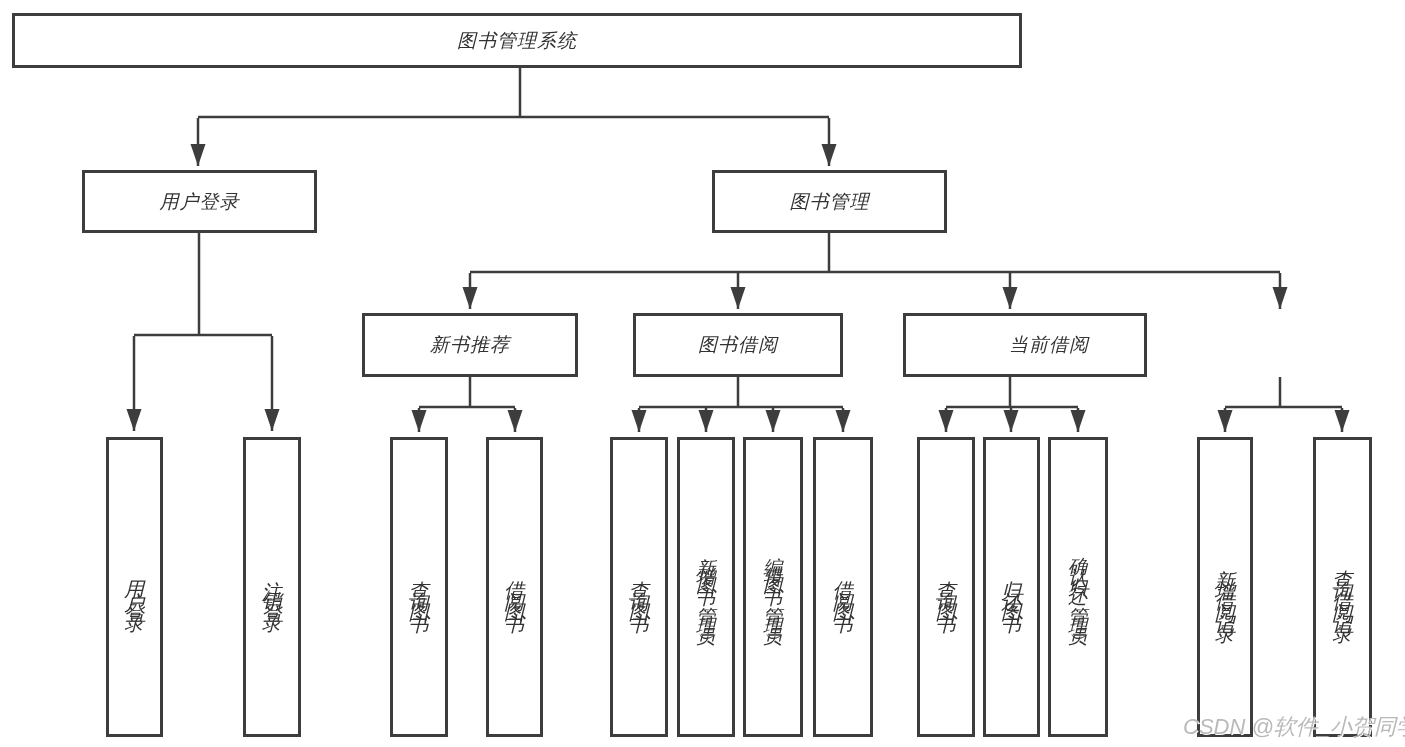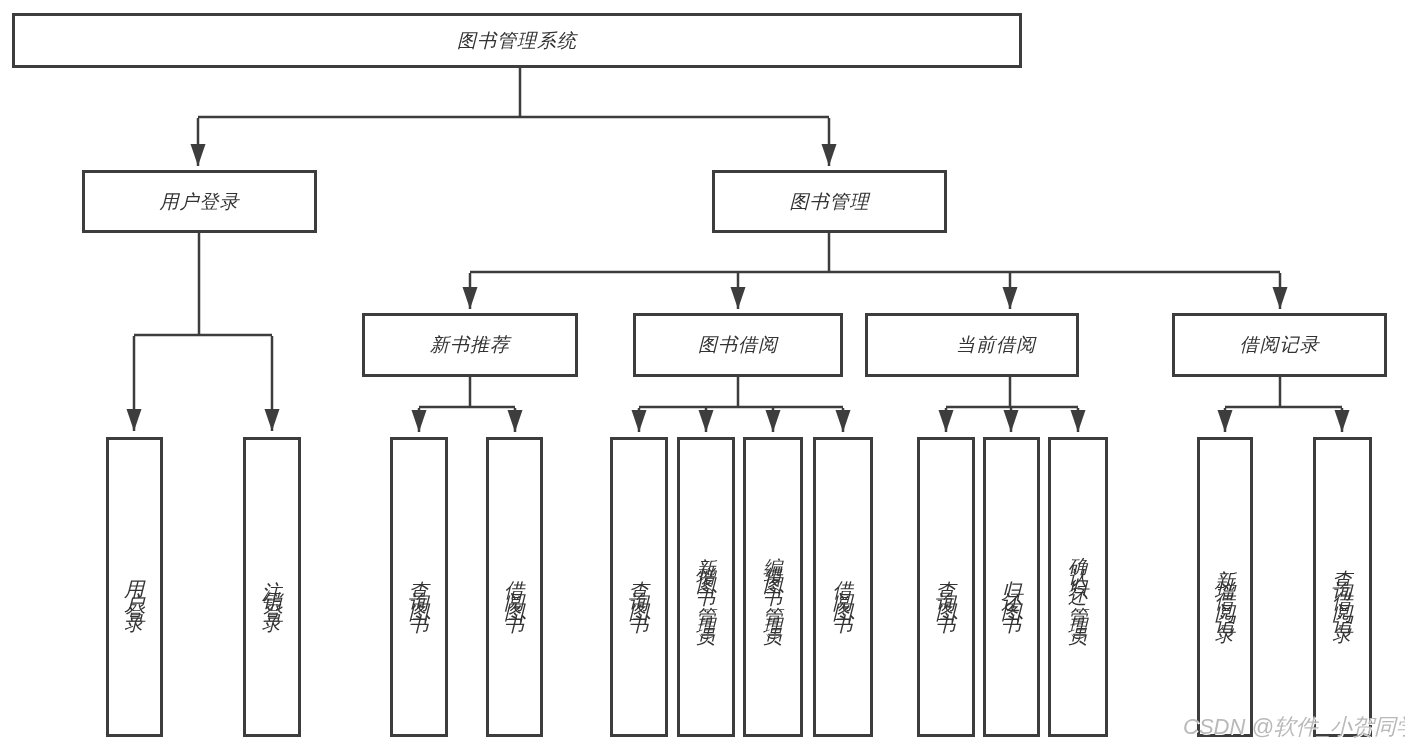--- a/index.html
+++ b/index.html
@@ -115,22 +115,21 @@
     <path class="stem" d="M1342 408 V432" marker-end="url(#arrow)"></path>
   </svg>
 
   <div class="hnode" style="left:12px; top:13px; width:1010px; height:55px;">图书管理系统</div>
 
   <div class="hnode" style="left:82px; top:170px; width:235px; height:63px;">用户登录</div>
   <div class="hnode" style="left:712px; top:170px; width:235px; height:63px;">图书管理</div>
 
   <div class="hnode" style="left:362px; top:313px; width:216px; height:64px;">新书推荐</div>
   <div class="hnode" style="left:633px; top:313px; width:210px; height:64px;">图书借阅</div>
-  <div class="hnode" style="left:865px; top:313px; width:214px; height:64px;padding-left:48px;">当前借阅</div>
-  <div class="hnode" style="left:1172px; top:313px; width:215px; height:64px;">借阅记录</div>
+  <div class="hnode" style="left:903px; top:313px; width:244px; height:64px;padding-left:48px;">当前借阅</div>
 
   <div class="leaf" style="left:106px; width:57px;">
     <span class="vtext">用户登录</span>
   </div>
   <div class="leaf" style="left:243px; width:58px;">
     <span class="vtext">注销登录</span>
   </div>
 
   <div class="leaf" style="left:390px; width:58px;">
     <span class="vtext">查询图书</span>

